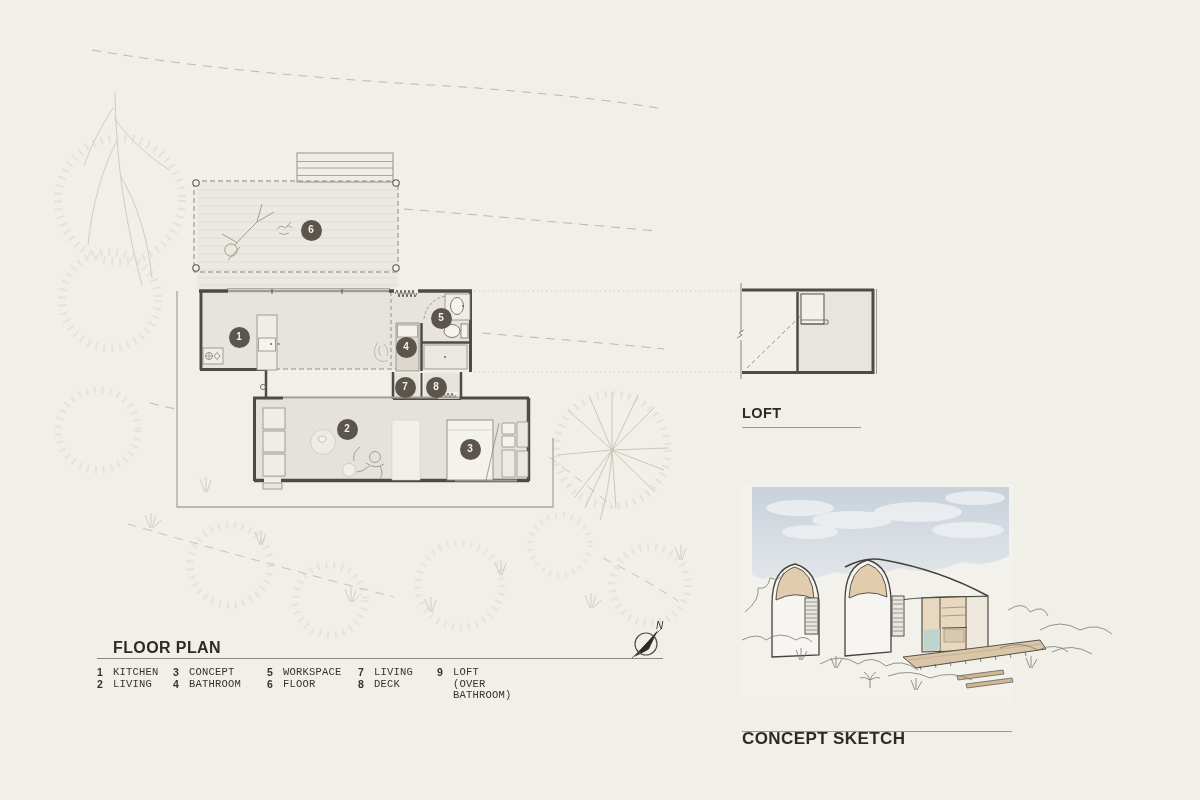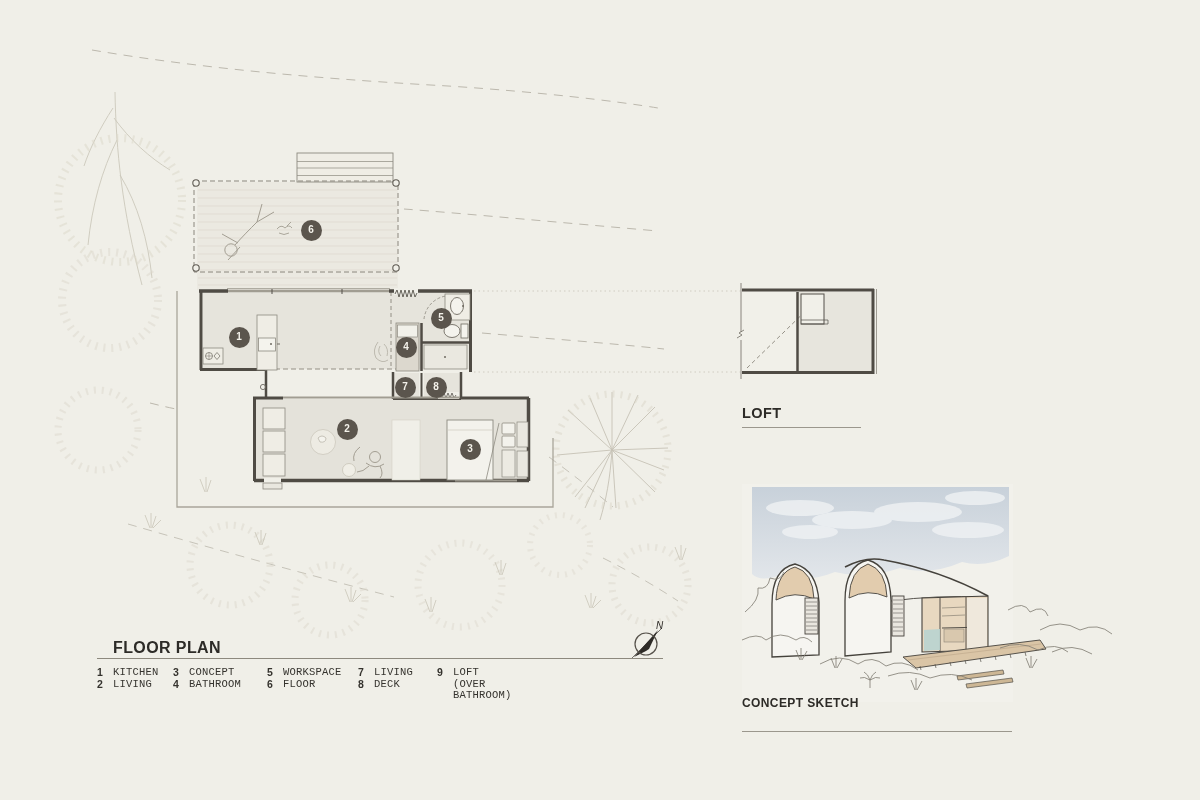--- a/index.html
+++ b/index.html
@@ -5,21 +5,21 @@
   html,body{margin:0;padding:0;}
   .page{position:relative;width:1200px;height:800px;background:#f0efe8;overflow:hidden;
         font-family:"Liberation Sans",sans-serif;}
   .art{position:absolute;left:0;top:0;width:1200px;height:800px;}
   .marker{position:absolute;width:21px;height:21px;border-radius:50%;background:#5b554d;
           color:#f3f1ea;font-size:10px;font-weight:bold;display:flex;align-items:center;
           justify-content:center;line-height:1;}
   .title{position:absolute;color:#2d2b27;font-weight:bold;letter-spacing:.4px;}
   .floor-title{left:113px;top:639px;font-size:16px;}
   .loft-title{left:742px;top:405px;font-size:14.5px;}
-  .sketch-title{left:742px;top:696px;font-size:12px;}
+  .sketch-title{left:742px;top:729px;font-size:17px;}
   .rule{position:absolute;height:1px;background:#8d897e;}
   .rule-floor{left:97px;top:658px;width:566px;}
   .rule-loft{left:742px;top:427px;width:119px;background:#9b978d;}
   .rule-sketch{left:742px;top:731px;width:270px;background:#9b978d;}
   .legend{position:absolute;left:97px;top:667px;display:flex;color:#35332e;
           font-size:10.5px;line-height:11.5px;letter-spacing:.2px;}
   .lg-col{display:flex;flex-direction:column;}
   .lg-col1{width:76px;} .lg-col2{width:94px;} .lg-col3{width:91px;} .lg-col4{width:79px;} .lg-col5{width:86px;}
   .lg-row{display:flex;align-items:flex-start;}
   .lg-num{width:16px;font-weight:bold;flex:none;}

